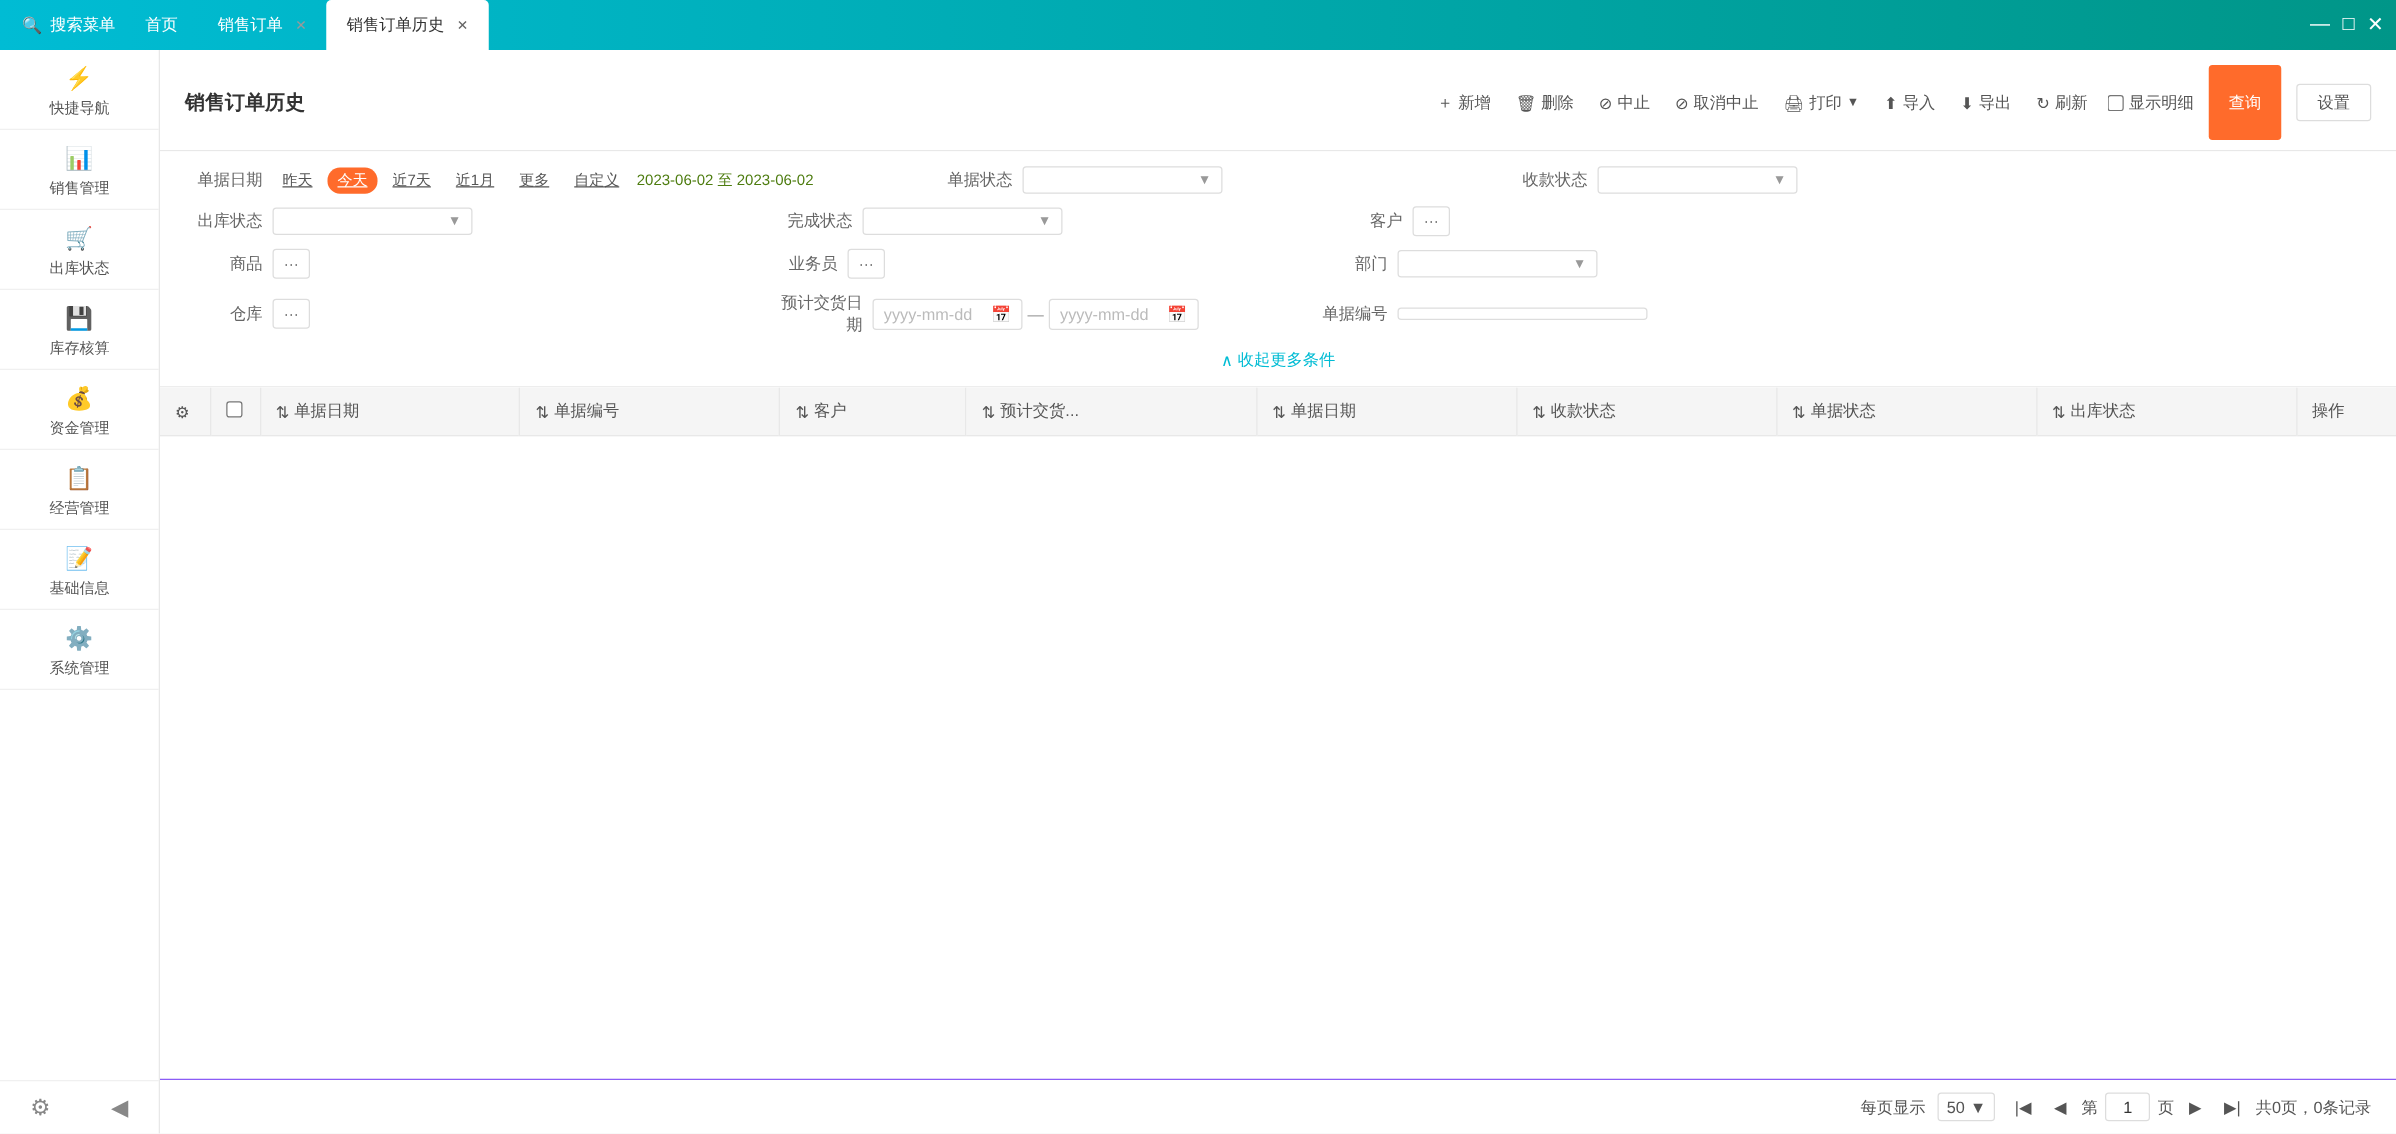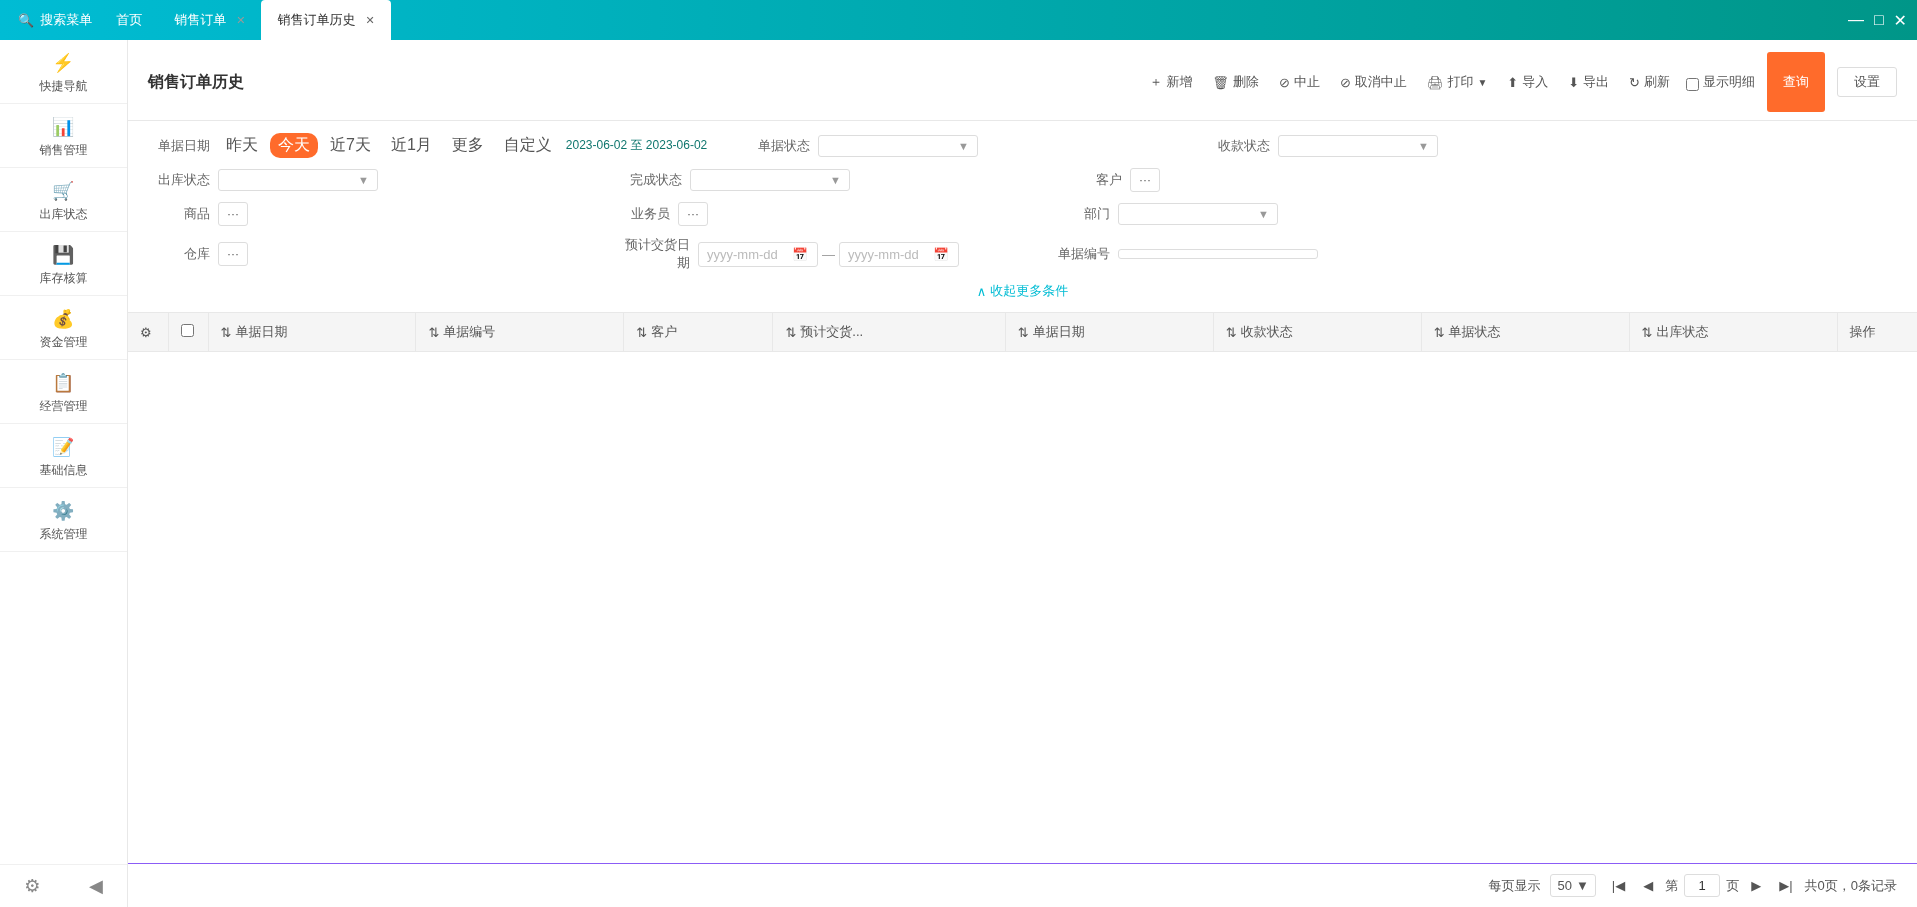--- a/index.html
+++ b/index.html
@@ -124,21 +124,21 @@
     }
     .btn-setting {
       background: #fff;
       color: #555;
       border: 1px solid #ddd;
       padding: 5px 16px;
       border-radius: 3px;
       cursor: pointer;
       font-size: 13px;
     }
-    .display-cols { display: flex; align-items: flex-end; gap: 4px; color: #555; cursor: pointer; }
+    .display-cols { display: flex; align-items: center; gap: 4px; color: #555; cursor: pointer; }
     .display-cols input[type="checkbox"] { cursor: pointer; }
 
     
     .filter-area {
       background: #fff;
       padding: 12px 20px;
       border-bottom: 1px solid #e8e8e8;
     }
     .filter-row {
       display: flex;
@@ -170,28 +170,29 @@
     .date-tabs {
       display: flex;
       align-items: center;
       gap: 4px;
     }
     .date-tab {
       padding: 2px 8px;
       border-radius: 3px;
       cursor: pointer;
       color: #555;
-      font-size: 16px;
+      font-size: 12px;
+      text-decoration: underline;
     }
     .date-tab.active {
       background: #ff6b2b;
       color: #fff;
       border-radius: 10px;
     }
-    .date-value { font-size: 12px; color: #0f766e; }
+    .date-value { font-size: 12px; color: #4d7c0f; }
     .select-box {
       border: 1px solid #ddd;
       border-radius: 3px;
       padding: 4px 8px;
       display: flex;
       align-items: center;
       gap: 6px;
       cursor: pointer;
       background: #fff;
       min-width: 160px;

